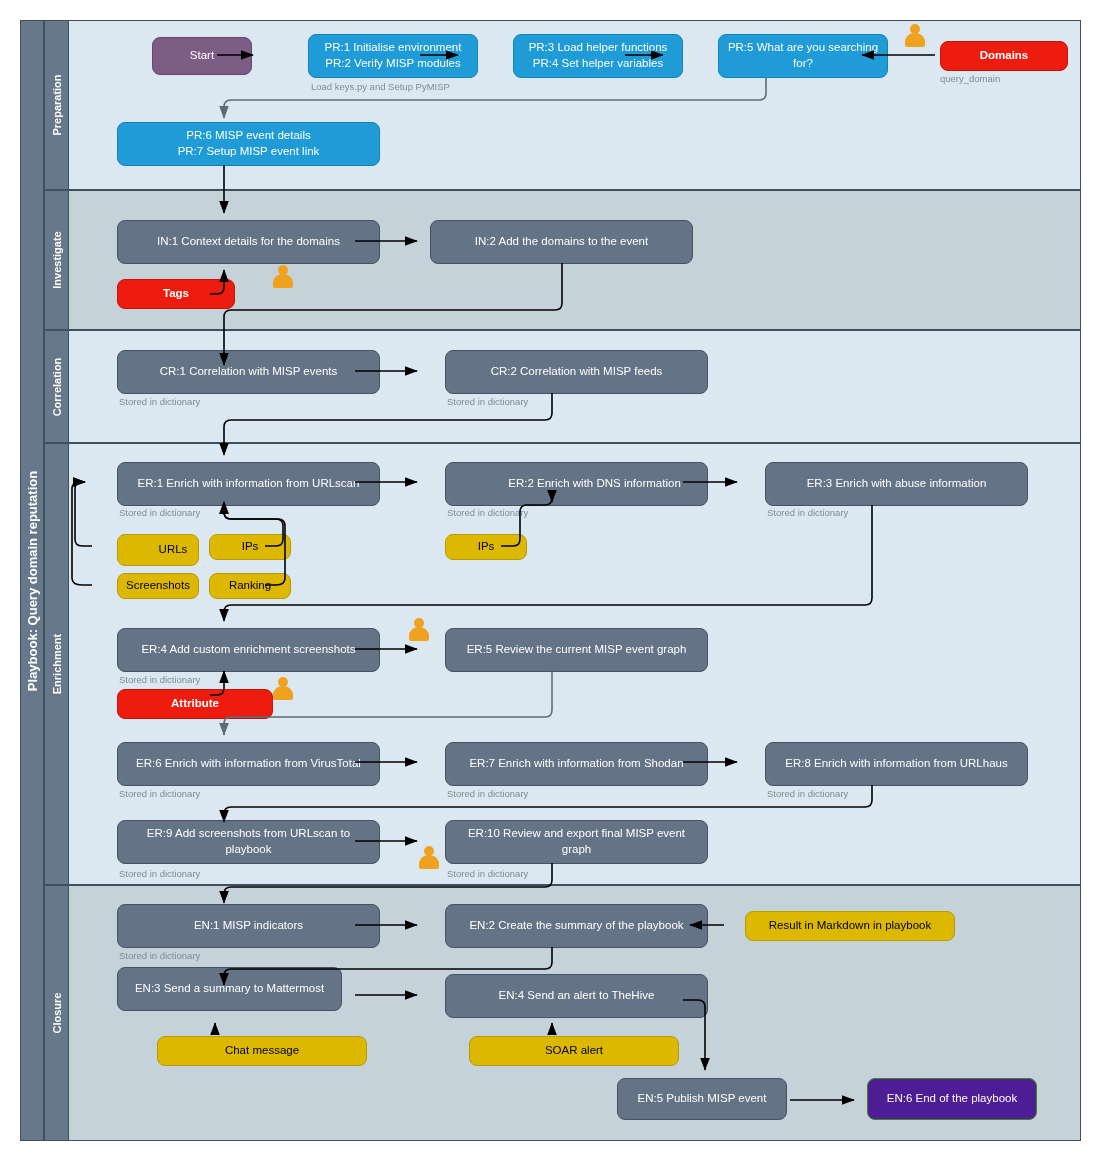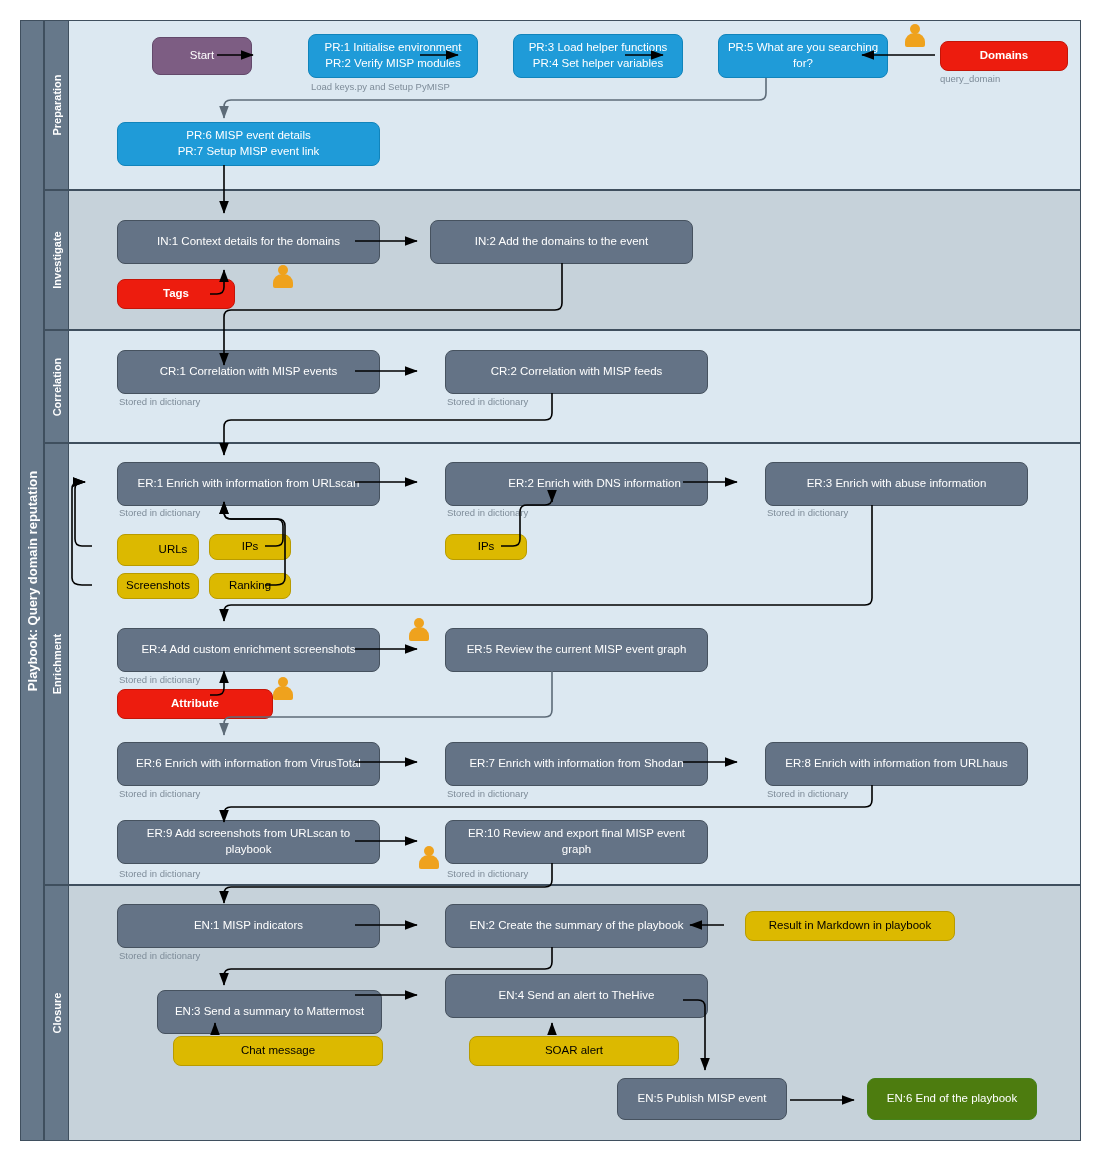--- a/index.html
+++ b/index.html
@@ -26,21 +26,21 @@
 
   
   .node{position:absolute;box-sizing:border-box;border-radius:8px;
         display:flex;align-items:center;justify-content:center;text-align:center;
         font-size:11.5px;line-height:1.35;padding:2px 6px;}
   .n-gray{background:#647386;border:1px solid #46525f;color:#ffffff;}
   .n-blue{background:#1f9bd8;border:1px solid #1184bb;color:#ffffff;}
   .n-purple{background:#7d5d83;border:1px solid #63496b;color:#ffffff;}
   .n-red{background:#ed1c0e;border:1px solid #c41508;color:#ffffff;font-weight:bold;}
   .n-yellow{background:#dcb900;border:1px solid #b89b00;color:#000000;}
-  .n-green{background:#4d7c0f;border:1px solid #458218;color:#ffffff;}
+  .n-green{background:#4c1d95;border:1px solid #458218;color:#ffffff;}
 
   .caption{position:absolute;font-size:9.5px;color:#7e8c99;white-space:nowrap;}
 
   
   .actor{position:absolute;width:20px;height:24px;}
   .actor .head{position:absolute;left:5px;top:0;width:10px;height:10px;
         border-radius:50%;background:#efa21d;}
   .actor .body{position:absolute;left:0;top:9px;width:20px;height:14px;
         background:#efa21d;border-radius:9px 9px 2px 2px;}
 
@@ -160,24 +160,24 @@
   <div class="lane" style="top:885px;height:256px;width:1037px;background:#c6d2da;">
     <div class="lane-hdr">
       <span>Closure</span>
     </div>
     <div class="lane-body">
       <div class="node n-gray" style="left:48px;top:18px;width:263px;height:44px;text-align:right;">EN:1 MISP indicators</div>
       <div class="caption" style="left:50px;top:64px;">Stored in dictionary</div>
       <div class="node n-gray" style="left:376px;top:18px;width:263px;height:44px;">EN:2 Create the summary of the playbook</div>
       <div class="node n-yellow" style="left:676px;top:25px;width:210px;height:30px;">Result in Markdown in playbook</div>
 
-      <div class="node n-gray" style="left:48px;top:104px;width:225px;height:44px;margin-left:40px;">EN:3 Send a summary to Mattermost</div>
+      <div class="node n-gray" style="left:48px;top:81px;width:225px;height:44px;">EN:3 Send a summary to Mattermost</div>
       <div class="node n-gray" style="left:376px;top:88px;width:263px;height:44px;">EN:4 Send an alert to TheHive</div>
 
-      <div class="node n-yellow" style="left:104px;top:150px;width:210px;height:30px;">Chat message</div>
+      <div class="node n-yellow" style="left:88px;top:150px;width:210px;height:30px;">Chat message</div>
       <div class="node n-yellow" style="left:400px;top:150px;width:210px;height:30px;">SOAR alert</div>
 
       <div class="node n-gray" style="left:548px;top:192px;width:170px;height:42px;">EN:5 Publish MISP event</div>
       <div class="node n-green" style="left:798px;top:192px;width:170px;height:42px;">EN:6 End of the playbook</div>
     </div>
   </div>
 
   <svg class="edges" viewBox="0 0 1101 1161">
     <defs>
       <marker id="ah" markerWidth="9" markerHeight="9" refX="7.5" refY="3" orient="auto" markerUnits="strokeWidth">

